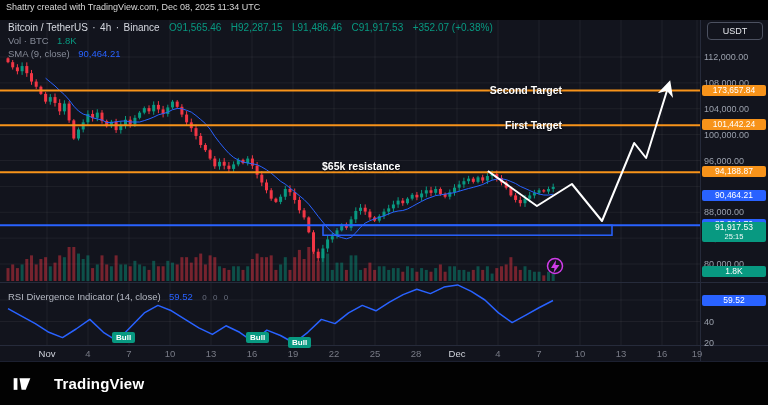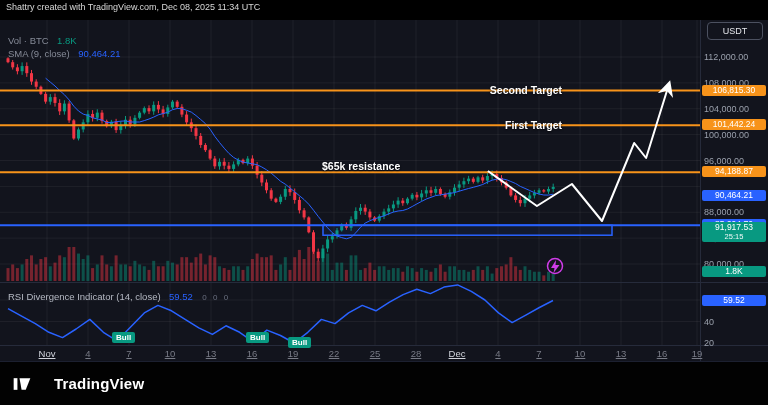--- a/index.html
+++ b/index.html
@@ -21,21 +21,21 @@
   .tea{color:#089981;font-size:9.5px;margin-left:4px;}
   .flags{color:#6b7080;font-size:8px;margin-left:5px;letter-spacing:2px;}
   .usdt-btn{position:absolute;left:707px;top:22px;width:54px;height:16px;border:1px solid #4c5160;
             border-radius:4px;color:#e4e6ea;font-size:9px;line-height:16px;text-align:center;z-index:4;
             background:transparent;}
   .ytick{color:#9aa0ac;font-size:9px;line-height:10px;left:704px;width:62px;}
   .badge{left:702px;width:64px;box-sizing:border-box;text-align:center;color:#fff;font-size:8.5px;
          line-height:11px;border-radius:2px;}
   .badge.two{line-height:9px;padding:1px 0;margin-top:44px;}
   .badge .cd{font-size:7.5px;opacity:.95;display:block;}
-  .xlab{font-size:9.5px;color:#787b86;top:348px;transform:translateX(-50%);line-height:12px;text-decoration:underline;}
+  .xlab{font-size:9.5px;color:#787b86;top:348px;transform:translateX(-50%);line-height:12px;}
   .xlab.month{color:#d1d4dc;}
   .anno{color:#fff;font-weight:bold;font-size:10.5px;white-space:nowrap;text-shadow:0 1px 2px rgba(0,0,0,.7);}
   .bull{background:#089981;color:#fff;font-size:8px;line-height:9px;padding:1px 4px;border-radius:2px;
         font-weight:bold;}
   .footer{position:absolute;left:0;top:361px;width:768px;height:44px;background:#020202;z-index:5;
           display:flex;align-items:center;padding-left:12px;box-sizing:border-box;border-top:1px solid #1c2030;}
   .brand{color:#fff;font-size:15px;font-weight:bold;margin-left:22px;letter-spacing:.2px;}
 </style>
 </head>
 <body>
@@ -450,20 +450,32 @@
         <circle cx="555" cy="266" r="7.5" fill="rgba(20,19,28,0.6)" stroke="#cf3ce8" stroke-width="1.5"></circle>
         <polygon points="556,260 551,268 554.5,268 553.5,273 559.5,265 555.5,265" fill="#cf3ce8"></polygon>
       </g>
       <polyline points="8.0,308.6 21.6,316.1 35.3,323.6 48.9,332.3 62.5,337.6 76.1,329.0 89.8,319.4 103.4,332.3 117.0,340.9 130.6,326.9 144.3,312.9 157.9,305.4 171.5,310.8 185.1,319.4 198.8,327.9 212.4,334.4 226.0,325.8 239.6,332.3 253.3,341.9 266.9,330.1 280.5,335.5 294.1,343.0 307.8,332.3 321.4,319.4 335.0,323.6 348.6,312.9 362.3,305.4 375.9,310.8 389.5,302.1 403.1,294.6 416.8,289.3 430.4,293.6 444.0,287.1 457.6,284.9 471.3,291.4 484.9,300.0 498.5,312.9 512.1,322.6 525.8,315.1 539.4,307.5 553.0,300.5" fill="none" stroke="#2962ff" stroke-width="1.5" stroke-linejoin="round"></polyline>
     </svg>
 
   <div class="sep" style="top:282px"></div>
   <div class="sep" style="top:345px"></div>
   <div class="axis-v"></div>
 
+  <div class="legend" style="top:17px">
+    <span class="sym">Bitcoin / TetherUS</span>
+    <span class="sym">·</span>
+    <span class="sym">4h</span>
+    <span class="sym">·</span>
+    <span class="sym">Binance</span>
+    <span class="ohlc">O91,565.46</span>
+    <span class="ohlc">H92,287.15</span>
+    <span class="ohlc">L91,486.46</span>
+    <span class="ohlc">C91,917.53</span>
+    <span class="ohlc">+352.07 (+0.38%)</span>
+  </div>
   <div class="legend" style="top:30px">
     <span class="mut">Vol · BTC</span>
     <span class="tea">1.8K</span>
   </div>
   <div class="legend" style="top:43px">
     <span class="mut">SMA (9, close)</span>
     <span class="blu">90,464.21</span>
   </div>
 
   <div class="legend" style="top:286px">
@@ -476,21 +488,21 @@
 
   <div class="ov" id="overlays">
       <div class="ytick" style="top: 52.0016px;">112,000.00</div>
       <div class="ytick" style="top: 77.8764px;">108,000.00</div>
       <div class="ytick" style="top: 103.751px;">104,000.00</div>
       <div class="ytick" style="top: 129.626px;">100,000.00</div>
       <div class="ytick" style="top: 155.501px;">96,000.00</div>
       <div class="ytick" style="top: 207.25px;">88,000.00</div>
       <div class="ytick" style="top: 233.125px;">84,000.00</div>
       <div class="ytick" style="top: 259px;">80,000.00</div>
-      <div class="badge" style="top: 84.5399px; background: rgb(247, 147, 26);">106,815.30</div>
+      <div class="badge" style="top: 84.5399px; background: rgb(247, 147, 26);">173,657.84</div>
       <div class="badge" style="top: 119.297px; background: rgb(247, 147, 26);">101,442.24</div>
       <div class="badge" style="top: 166.216px; background: rgb(247, 147, 26);">94,188.87</div>
       <div class="badge" style="top: 190.31px; background: rgb(41, 98, 255);">90,464.21</div>
       <div class="badge" style="top: 219.222px; background: rgb(41, 98, 255);">85,994.70</div>
       <div class="badge two" style="top: 178.409px; background: rgb(8, 153, 129);"><span style="position: static;">91,917.53</span><span class="cd" style="position: static;">25:15</span></div>
       <div class="badge" style="top: 266px; background: rgb(8, 153, 129);">1.8K</div>
       <div class="ytick" style="top: 316.5px;">40</div>
       <div class="ytick" style="top: 338px;">20</div>
       <div class="badge" style="top: 294.516px; background: rgb(41, 98, 255);">59.52</div>
       <div class="xlab month" style="left: 47px;">Nov</div>

